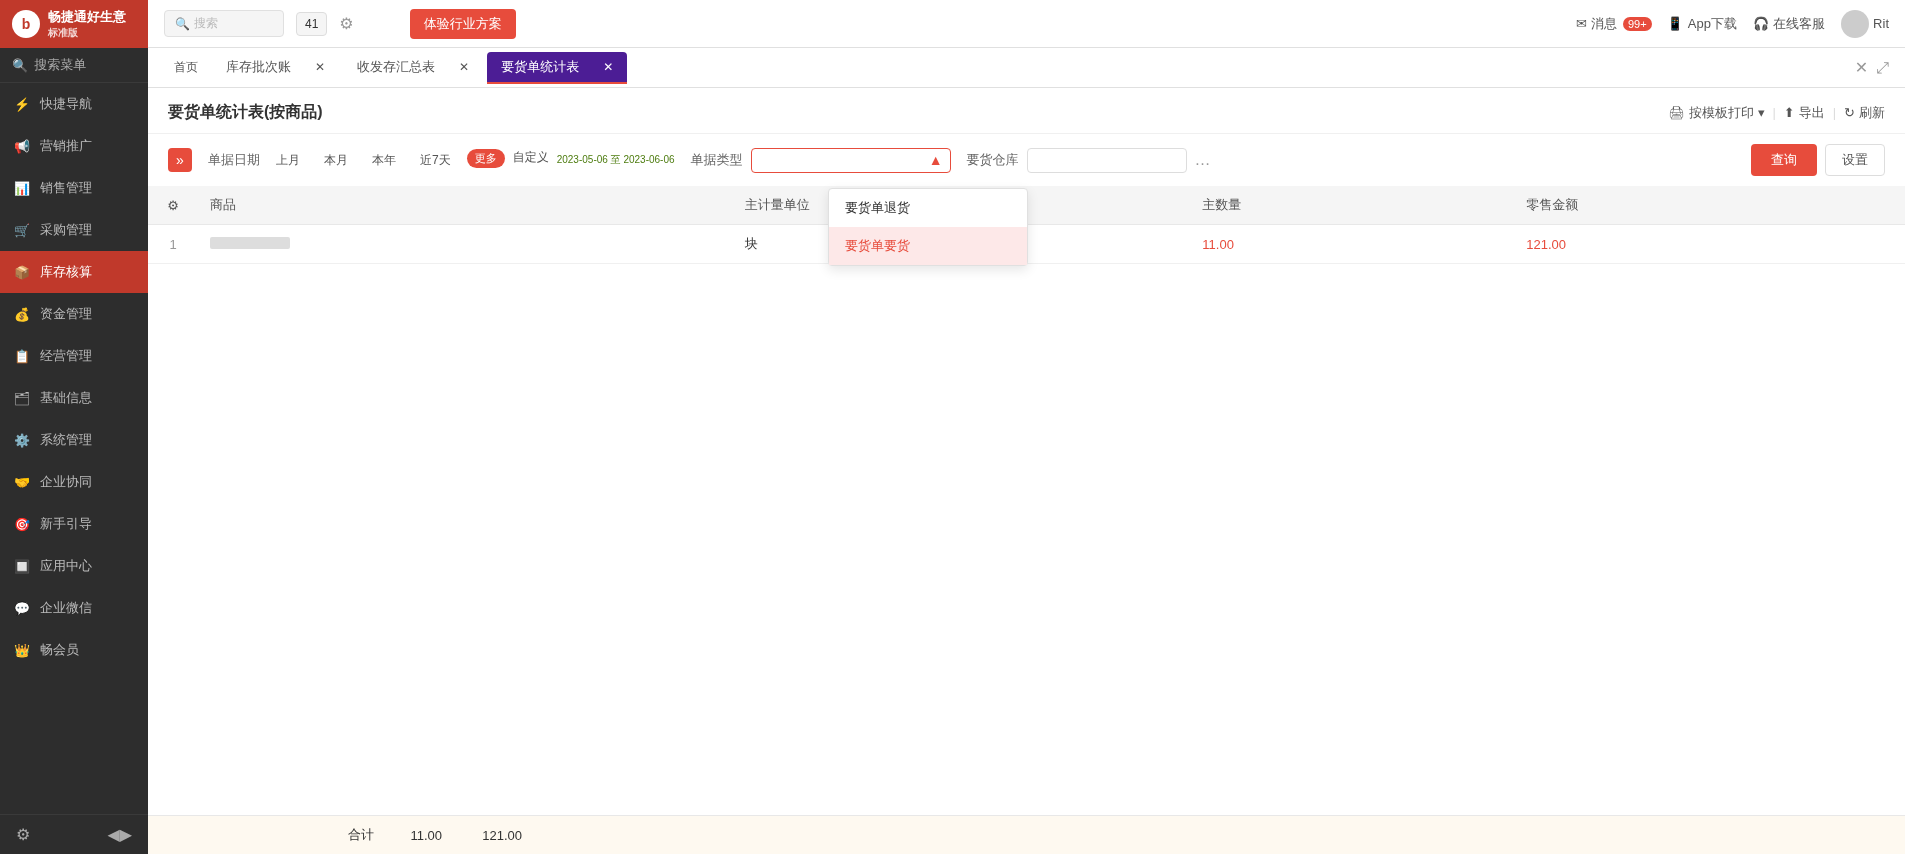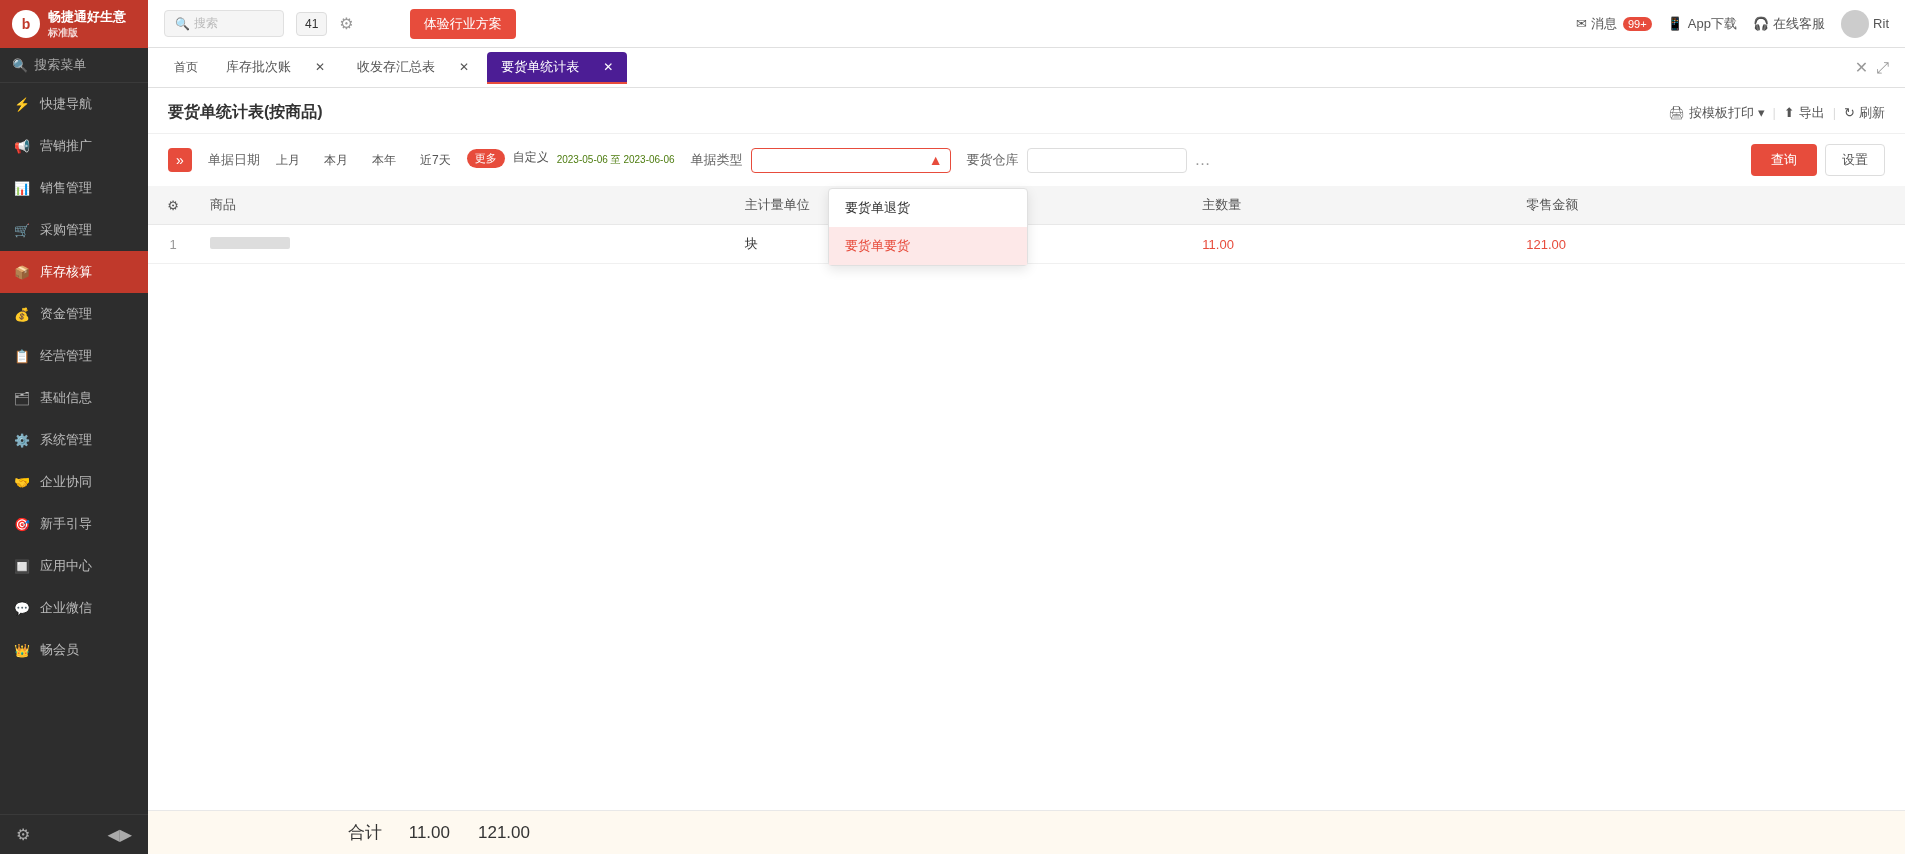--- a/index.html
+++ b/index.html
@@ -345,21 +345,21 @@
     td:first-child { text-align: center; color: #999; }
     .td-link { color: #e74c3c; cursor: pointer; }
 
     
     .table-footer {
       background: #fef9f0;
       border-top: 1px solid #e8e8e8;
       display: flex;
       align-items: center;
       padding: 10px 12px;
-      font-size: 17px;
+      font-size: 13px;
       color: #333;
       flex-shrink: 0;
     }
     .footer-label { margin-left: 188px; }
     .footer-val { min-width: 80px; text-align: right; padding: 0 12px; }
   </style>
 </head>
 <body>
 
 <div class="sidebar">

